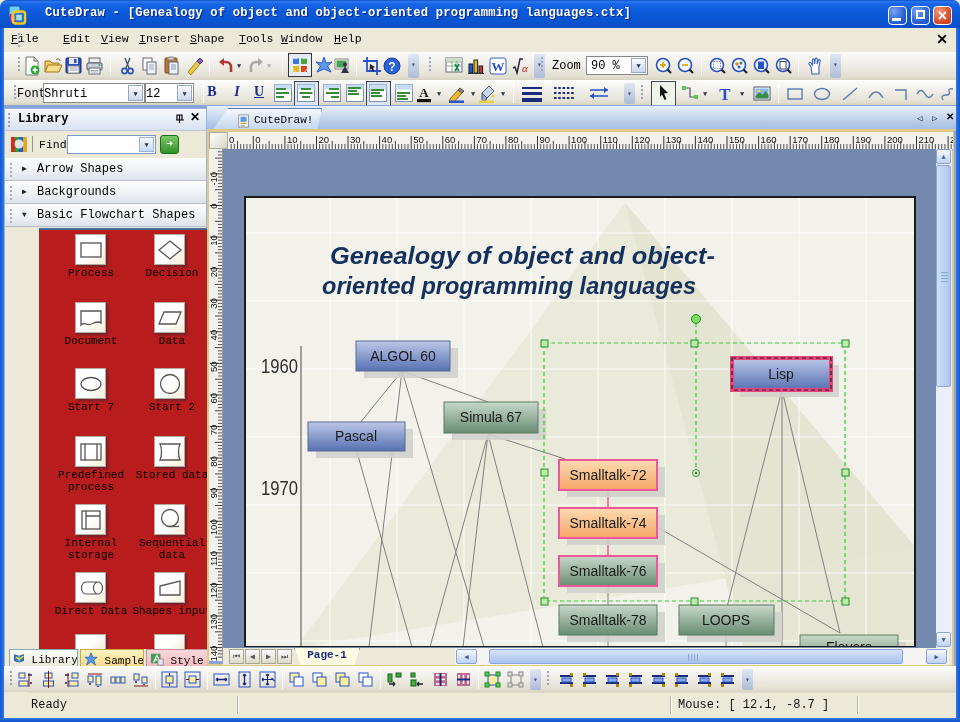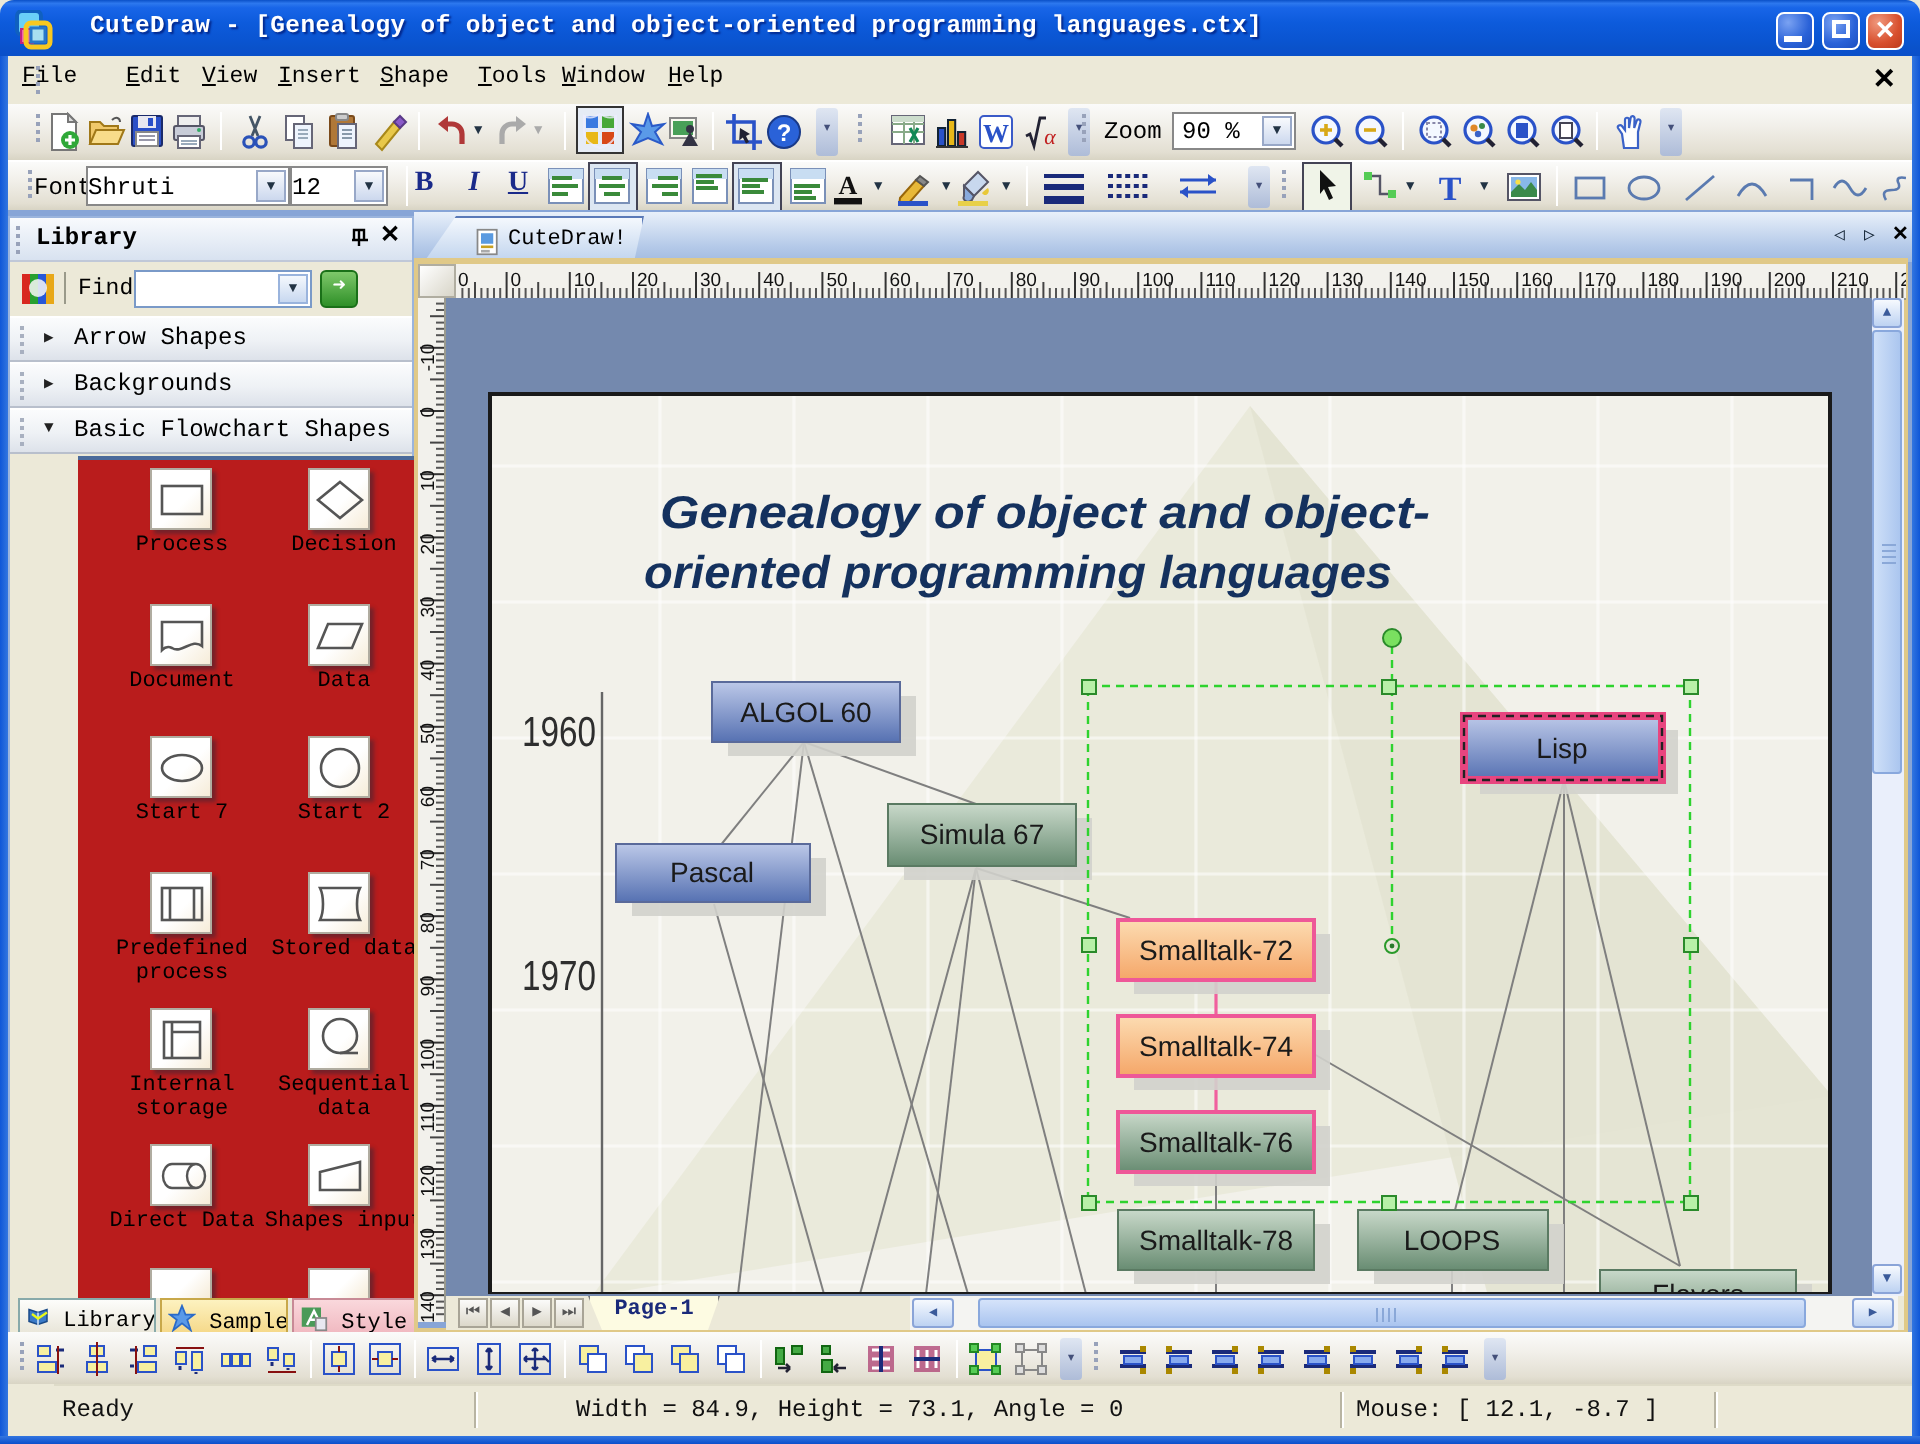--- a/index.html
+++ b/index.html
@@ -1261,21 +1261,20 @@
         <path d="M2 5 h13" stroke="#1a2a7a" stroke-width="2"></path>
         <path d="M2 12 h13" stroke="#1a2a7a" stroke-width="2"></path>
         <rect x="4" y="7" width="9" height="4" fill="#88aaee" stroke="#2a52c8"></rect>
         <rect x="2" y="2" width="3" height="3" fill="#a80"></rect>
         <rect x="2" y="13" width="3" height="3" fill="#a80"></rect>
       </svg>
       <div class="abs chev" style="left:738px;top:3px;height:21px">▾</div>
     </div>
   <div class="abs" id="status">
     <div class="abs" style="left:4px;top:5px">Ready</div>
-    <div class="abs" style="left:261px;top:5px">Width = 84.9, Height = 73.1, Angle = 0</div>
     <div class="abs" style="left:651px;top:5px">Mouse: [ 12.1, -8.7 ]</div>
     <div class="abs" style="left:210px;top:3px;width:2px;height:18px;border-left:1px solid #b8b4a2;border-right:1px solid #fff"></div>
     <div class="abs" style="left:643px;top:3px;width:2px;height:18px;border-left:1px solid #b8b4a2;border-right:1px solid #fff"></div>
     <div class="abs" style="left:830px;top:3px;width:2px;height:18px;border-left:1px solid #b8b4a2;border-right:1px solid #fff"></div>
     <svg class="abs" style="left:938px;top:10px" width="13" height="13">
         <g fill="#9a968a">
           <rect x="9" y="0" width="3" height="3"></rect>
           <rect x="9" y="5" width="3" height="3"></rect>
           <rect x="9" y="10" width="3" height="3"></rect>
           <rect x="4" y="5" width="3" height="3"></rect>

